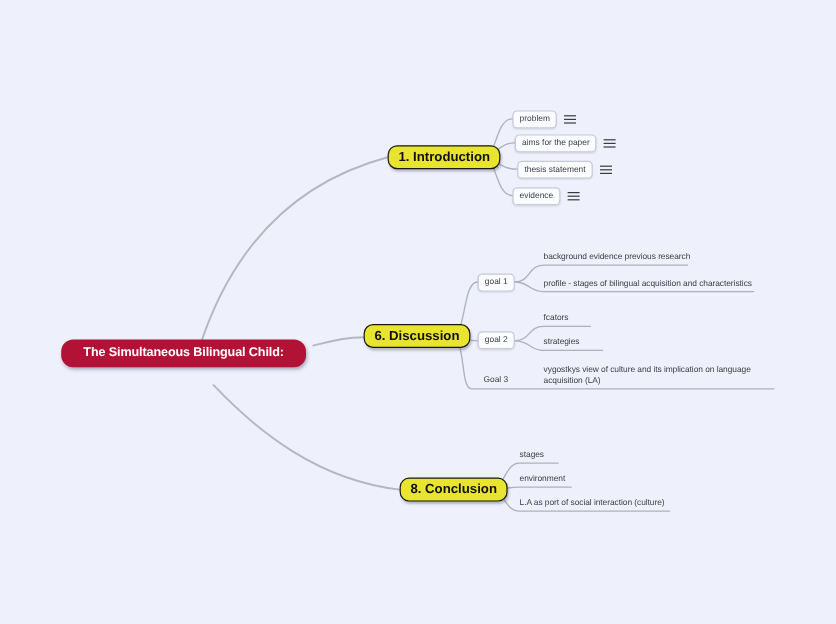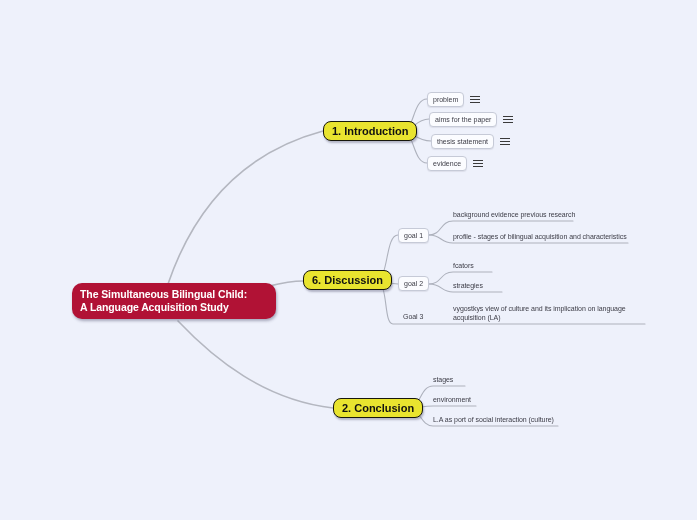--- a/index.html
+++ b/index.html
@@ -6,26 +6,27 @@
   body{
     width:697px;height:520px;position:relative;overflow:hidden;
     background:#eef1fb;
     font-family:"Liberation Sans", sans-serif;
   }
   #wires{position:absolute;left:0;top:0;z-index:1;}
   .node{position:absolute;z-index:2;box-sizing:border-box;}
 
   
   .root-node{
-    left:72px;top:283px;width:204px;
+    left:51px;top:283px;width:204px;
     background:#b11235;color:#fff;
     border-radius:10px;padding:5px 8px;
     font-size:10.5px;font-weight:bold;line-height:13px;
     box-shadow:1px 2px 3px rgba(80,80,110,.45);
     letter-spacing:-0.1px;
+    text-align:center;
   }
 
   
   .branch-node{
     background:#e9e42f;color:#111;
     border:1.5px solid #17170c;border-radius:8px;
     padding:3px 8px;font-size:11px;font-weight:bold;
     box-shadow:1px 2px 2px rgba(90,90,120,.4);
     white-space:nowrap;
   }
@@ -92,31 +93,30 @@
     <path d="M429,284 C442,284 441,292 453,292 L502,292"></path>
 
     <path d="M408,408 C421,408 420,386 433,386 L465,386"></path>
     <path d="M408,408 C421,408 421,406 433,406 L476,406"></path>
     <path d="M408,408 C421,408 420,426 433,426 L558,426"></path>
   </g>
 </svg>
 
 <div class="node root-node">
   <div>The Simultaneous Bilingual Child:</div>
-  <div>A Language Acquisition Study</div>
 </div>
 
 <div class="node branch-node branch-intro">
   <span>1. Introduction</span>
 </div>
 <div class="node branch-node branch-discussion">
   <span>6. Discussion</span>
 </div>
 <div class="node branch-node branch-conclusion">
-  <span>2. Conclusion</span>
+  <span>8. Conclusion</span>
 </div>
 
 <div class="child-row row-problem">
   <span class="box-node">problem</span>
   <span class="menu-icon">
       <i></i>
       <i></i>
       <i></i>
     </span>
 </div>

